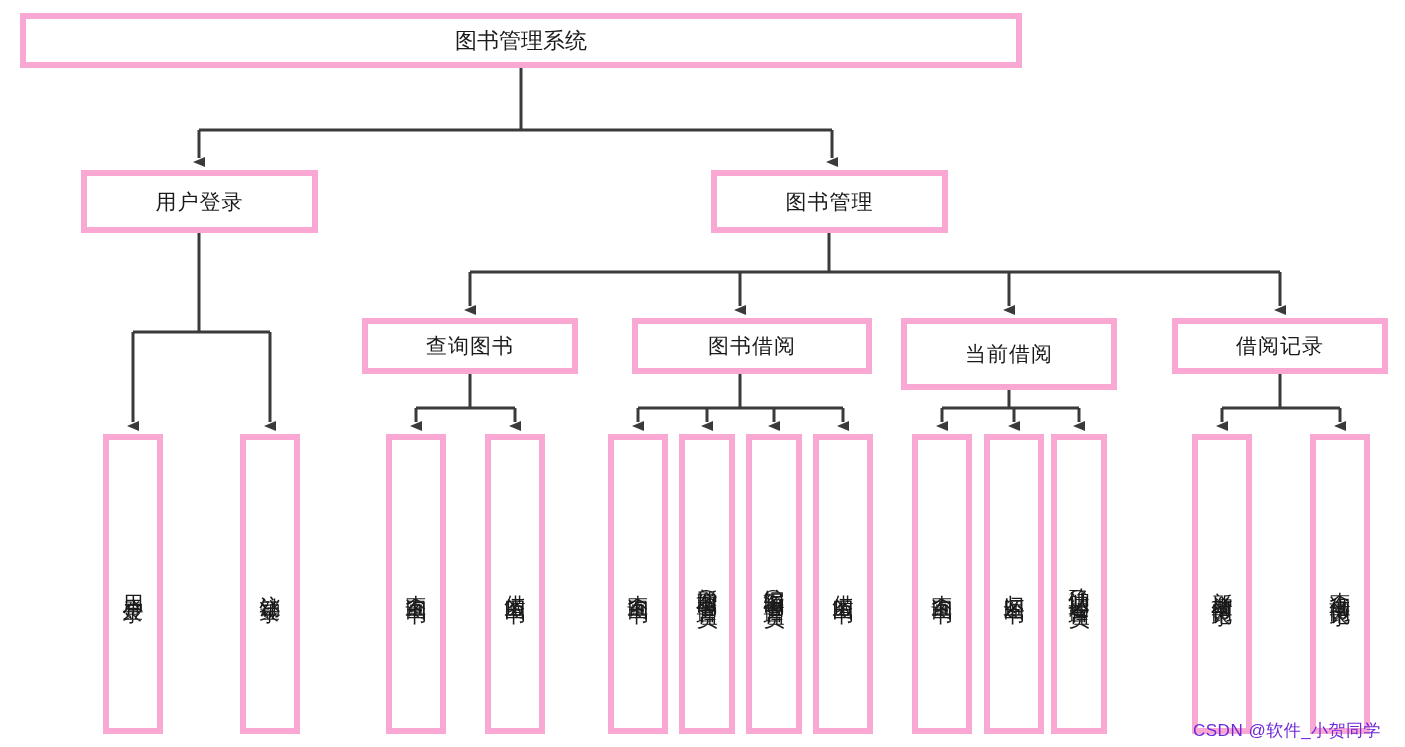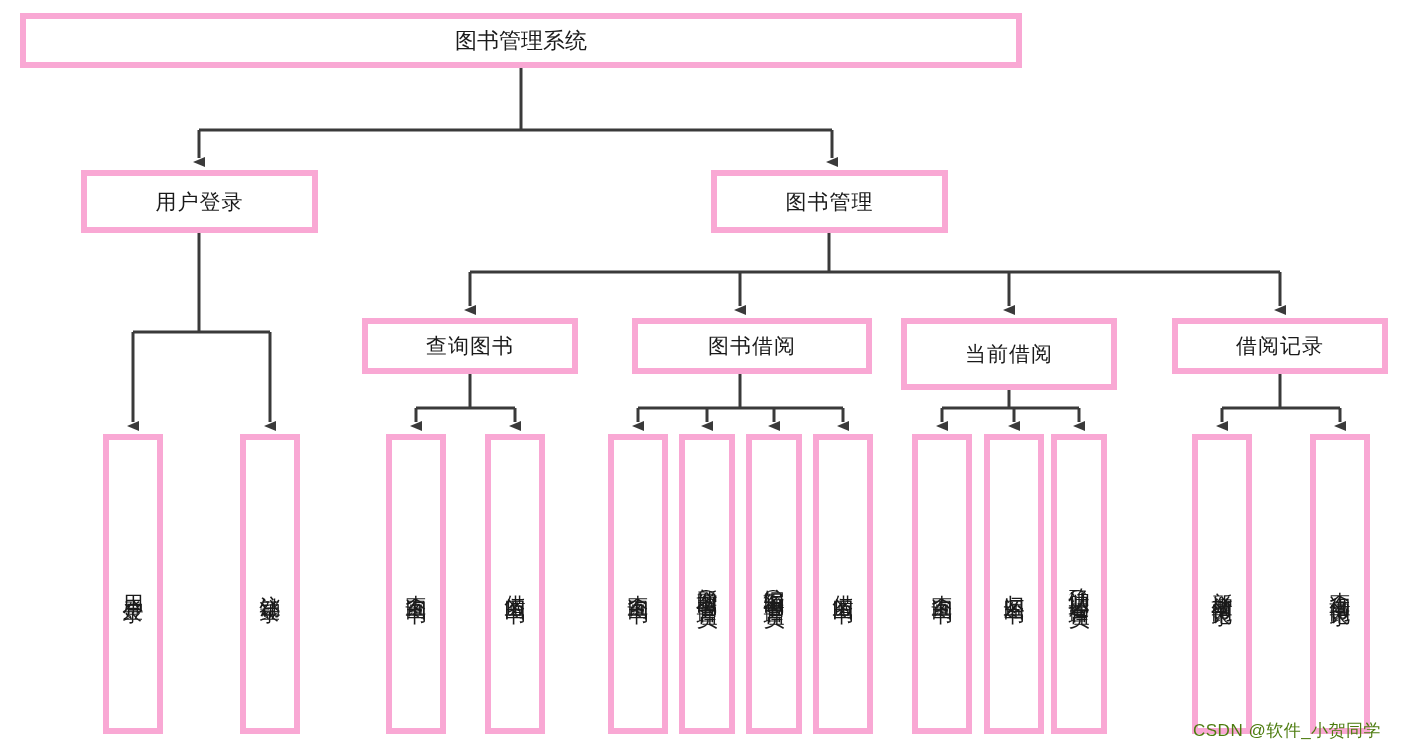--- a/index.html
+++ b/index.html
@@ -55,21 +55,21 @@
   }
   .node.leaf > .vtext {
     writing-mode: vertical-rl;
     text-orientation: upright;
     white-space: nowrap;
     display: block;
   }
   .watermark {
     position: absolute;
     font-size: 17px;
-    color: #4d7c0f;
+    color: #6d28d9;
     white-space: nowrap;
     letter-spacing: 0.5px;
   }
 </style>
 </head>
 <body>
 
 <div id="canvas">
 
   <svg class="wires" viewBox="0 0 1405 747" xmlns="http://www.w3.org/2000/svg">

